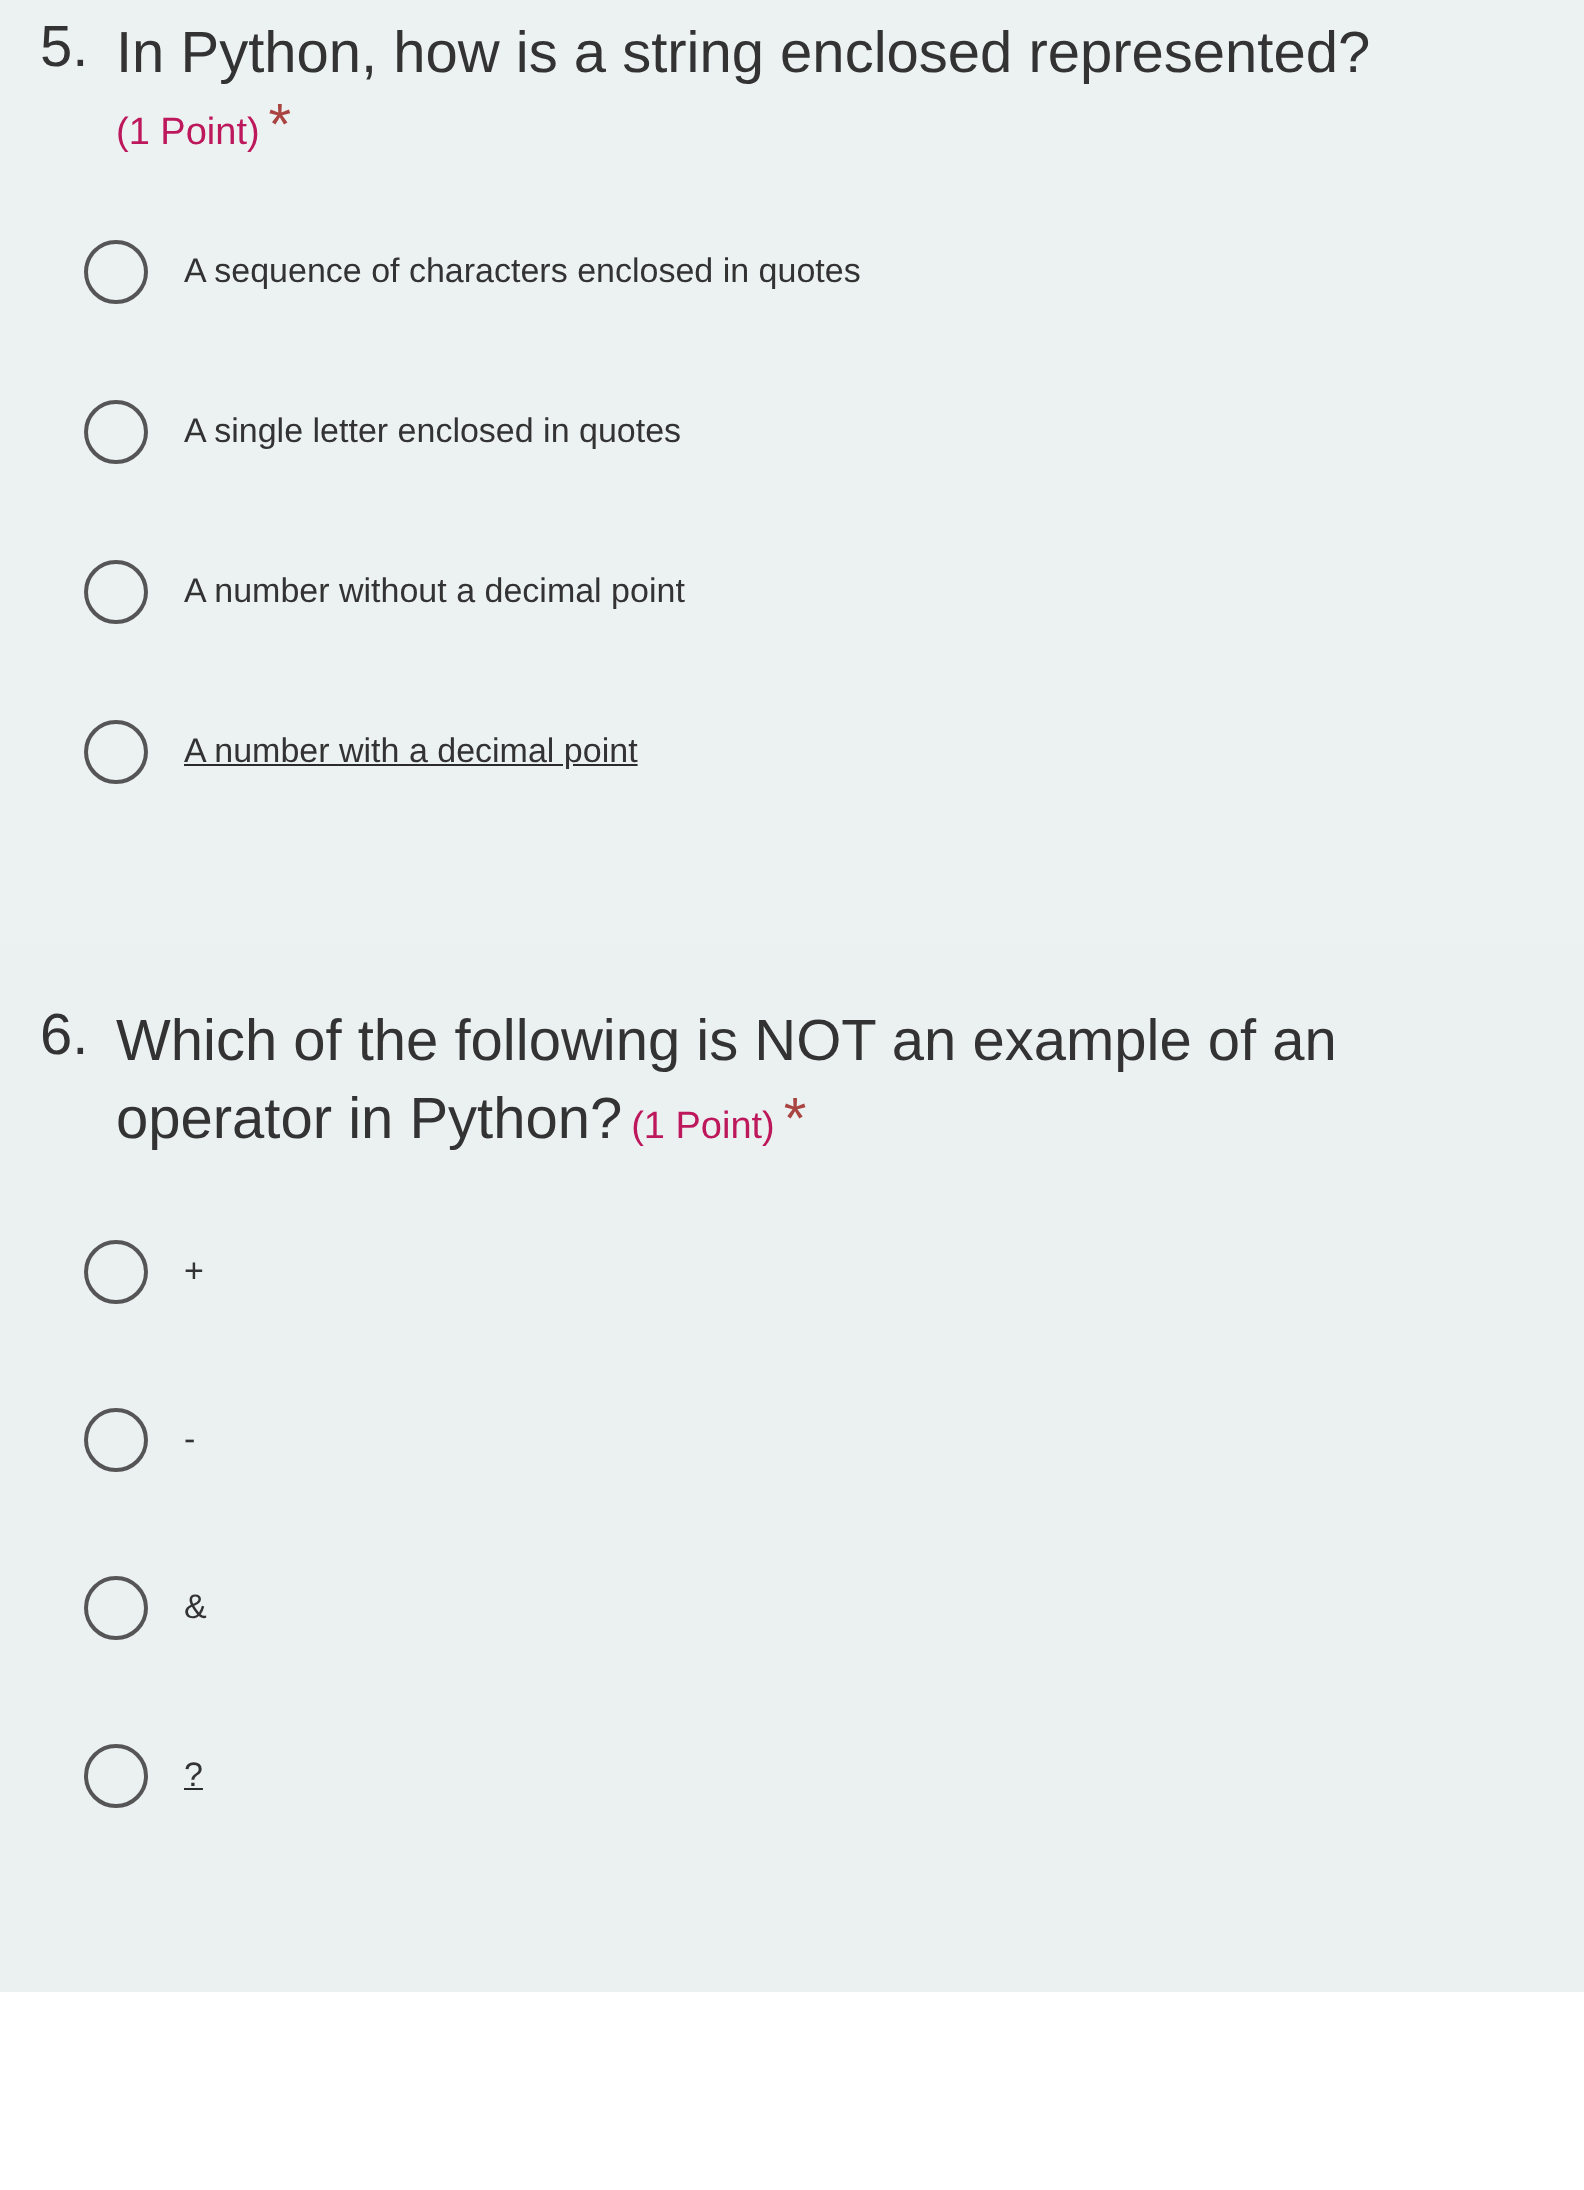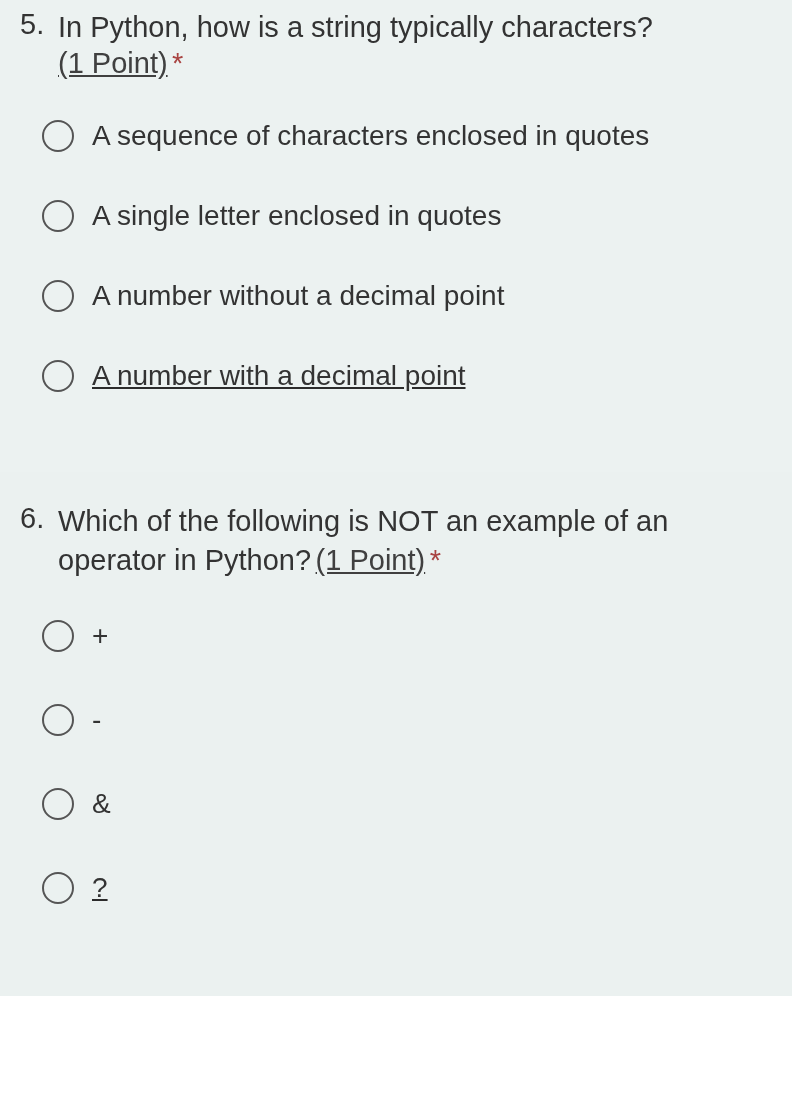--- a/index.html
+++ b/index.html
@@ -37,23 +37,22 @@
   }
   .qtext-wrap {
     flex: 1;
   }
   .qtext {
     font-size: 29px;
     color: #333;
     line-height: 1.35;
   }
   .points {
-    font-size: 29px;
-    color: #404040;
-    text-decoration: underline;
+    font-size: 19px;
+    color: #be185d;
   }
   .required {
     font-size: 29px;
     color: #a94442;
   }
   .options {
     padding-left: 22px;
   }
   .option-row {
     display: flex;
@@ -68,38 +67,38 @@
     width: 32px;
     height: 32px;
     border: 2.5px solid #555;
     border-radius: 50%;
     flex-shrink: 0;
     margin-right: 18px;
     background: transparent;
     cursor: pointer;
   }
   .option-label {
-    font-size: 28px;
+    font-size: 17px;
     color: #333;
   }
   .q2 .options {
     padding-left: 22px;
   }
   .q2 .option-row {
     margin-bottom: 52px;
   }
 </style>
 </head>
 <body>
 
 <div class="question-block q1">
   <div class="question-header">
     <div class="qnum">5.</div>
     <div class="qtext-wrap">
-      <span class="qtext">In Python, how is a string typically characters?</span><br>
+      <span class="qtext">In Python, how is a string enclosed represented?</span><br>
       <span class="points">(1 Point)</span>
       <span class="required">*</span>
     </div>
   </div>
   <div class="options">
     <div class="option-row">
       <div class="radio"></div>
       <div class="option-label">A sequence of characters enclosed in quotes</div>
     </div>
     <div class="option-row">

